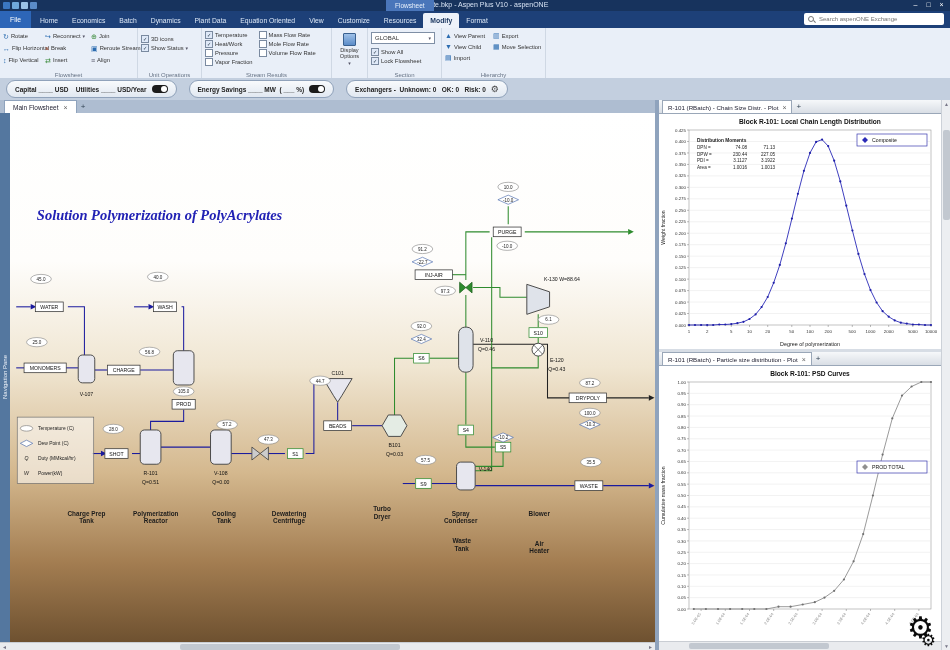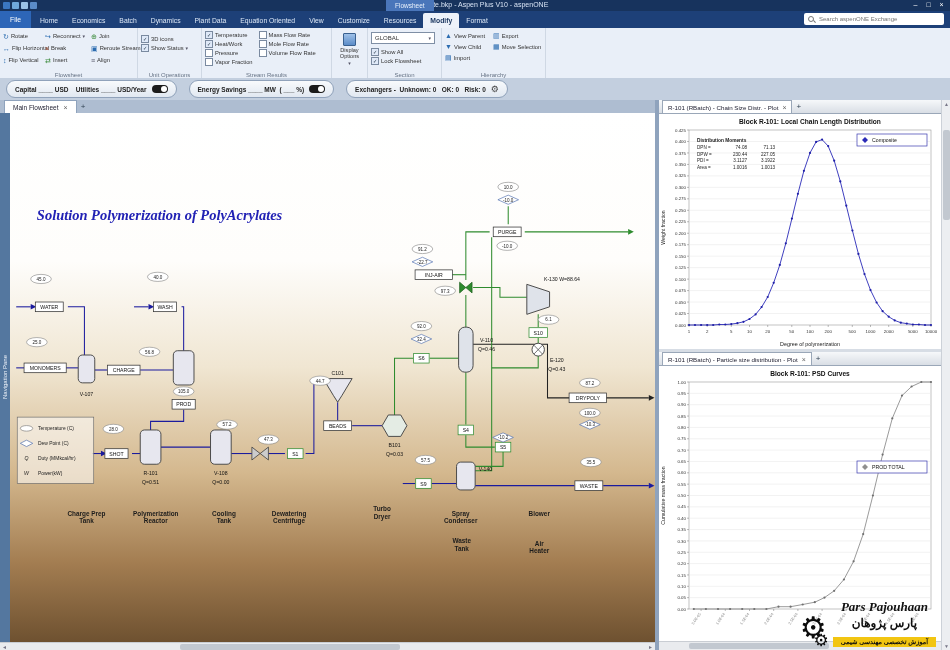--- a/index.html
+++ b/index.html
@@ -784,20 +784,15 @@
     <span class="ar" style="top:1px">▲</span>
     <div class="thumb"></div>
     <span class="ar" style="bottom:1px">▼</span>
   </div>
 
   <div class="watermark">
     <div class="gears">
         <span class="g1">⚙</span>
         <span class="g2">⚙</span>
       </div>
-    <div class="wmtext">
-      <span class="wmlatin">Pars Pajouhaan</span>
-      <span class="wmpersian">پارس پژوهان</span>
-      <span class="wmtag">آموزش تخصصی مهندسی شیمی</span>
-    </div>
   </div>
 
 </div>
 
 </body></html>

